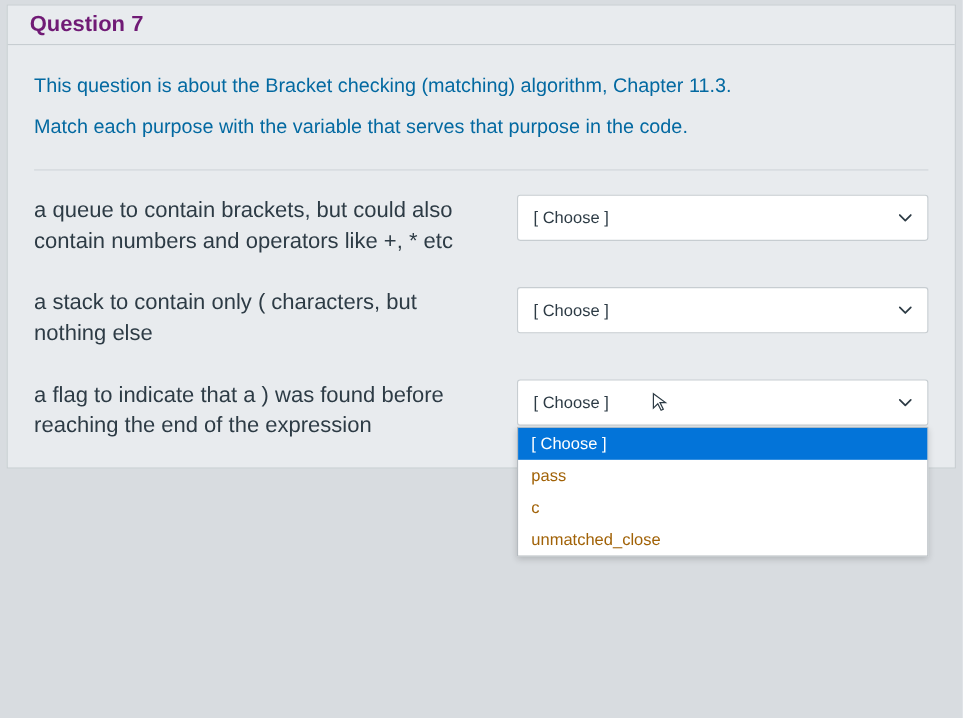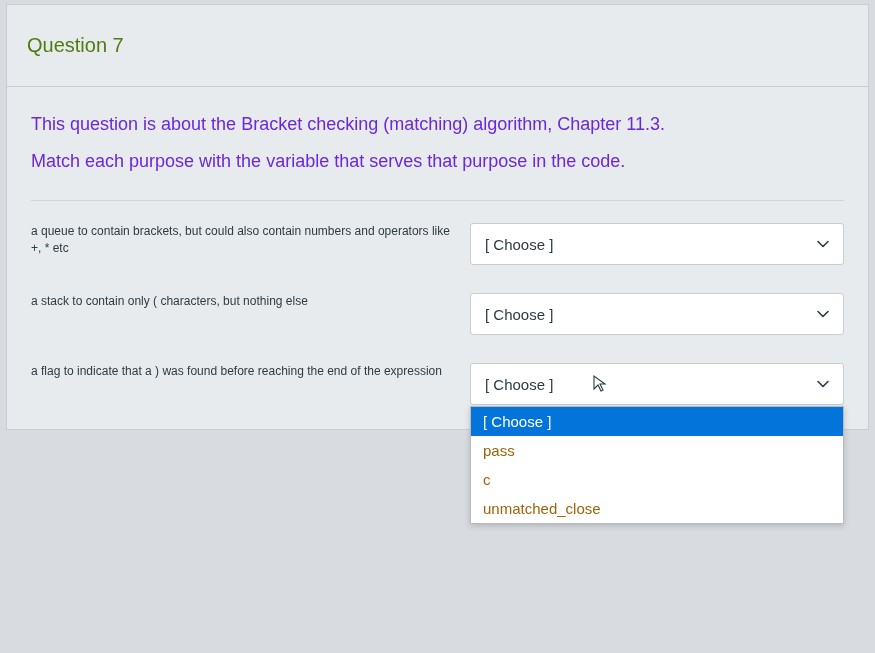--- a/index.html
+++ b/index.html
@@ -10,48 +10,48 @@
       width: 875px;
       height: 653px;
       overflow: hidden;
     }
     .question-block {
       background: #e8ebee;
       border: 1px solid #c7cdd1;
       margin: 4px 6px;
     }
     .question-header {
-      padding: 29px 20px;
+      padding: 6px 20px;
       border-bottom: 1px solid #c7cdd1;
       font-size: 20px;
-      font-weight: 400;
-      color: #4d7c0f;
+      font-weight: 700;
+      color: #701a75;
     }
     .question-body {
       padding: 22px 24px 10px 24px;
     }
     .intro {
       font-size: 18px;
-      color: #6d28d9;
+      color: #0369a1;
       line-height: 1.7;
       margin-bottom: 24px;
     }
     .intro p { margin-bottom: 6px; }
     .divider {
       border-top: 1px solid #d0d5d9;
       margin: 8px 0 8px 0;
     }
     .match-row {
       display: flex;
       align-items: flex-start;
       padding: 14px 0;
     }
     .match-label {
       flex: 0 0 54%;
-      font-size: 12px;
+      font-size: 20px;
       color: #2d3b45;
       line-height: 1.4;
       padding-right: 20px;
     }
     .select-wrap {
       flex: 1;
       position: relative;
     }
     .select-box {
       width: 100%;

